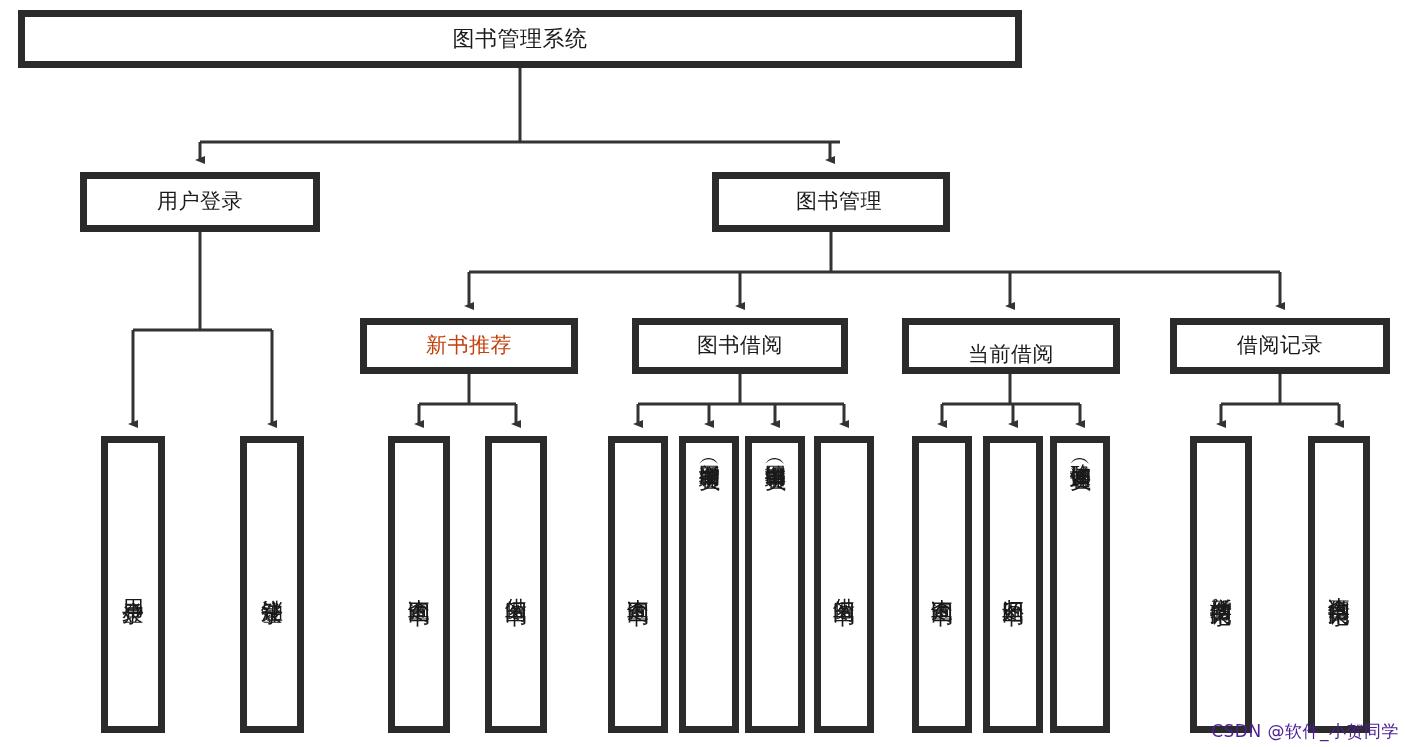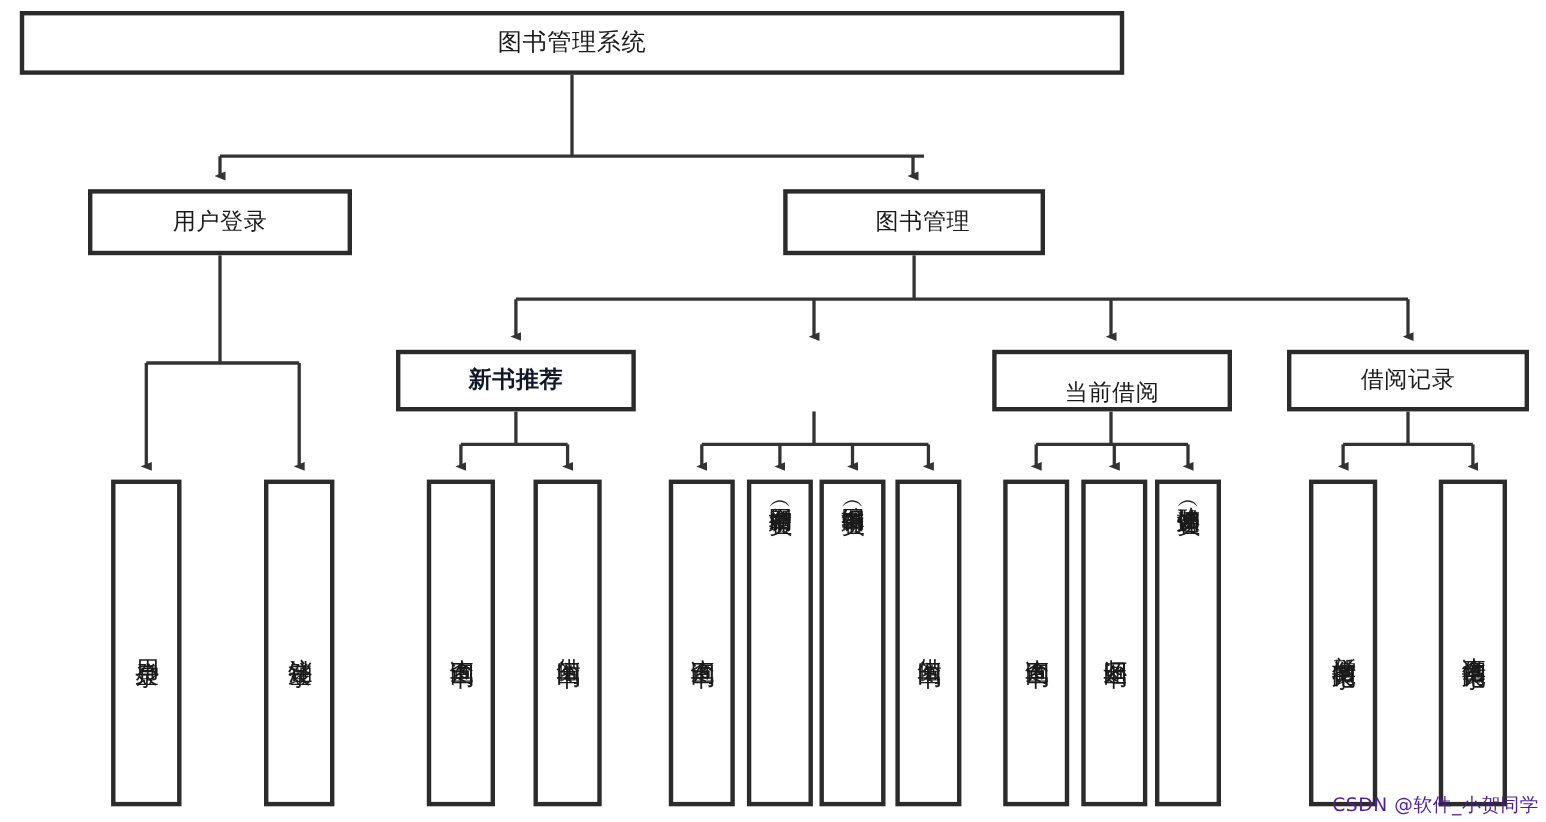--- a/index.html
+++ b/index.html
@@ -24,21 +24,21 @@
     left: 0;
     top: 0;
     width: 1405px;
     height: 747px;
     pointer-events: none;
   }
   .node {
     position: absolute;
     box-sizing: border-box;
     background: #ffffff;
-    border: 4px solid #6d28d9;
+    border: 7px solid #6d28d9;
     display: flex;
     align-items: center;
     justify-content: center;
     overflow: hidden;
   }
   .node .label {
     color: #1a1a1a;
     line-height: 1.12;
     text-align: center;
     white-space: nowrap;
@@ -144,21 +144,24 @@
   </div>
 
   <div class="node horiz" style="left: 80px; top: 172px; width: 240px; height: 60px; border-color: rgb(43, 43, 43); background: rgb(255, 255, 255);">
     <span class="label" style="color: rgb(26, 26, 26);">用户登录</span>
   </div>
   <div class="node horiz" style="left: 712px; top: 172px; width: 238px; height: 60px; border-color: rgb(43, 43, 43); background: rgb(255, 255, 255); padding-left: 16px;">
     <span class="label" style="color: rgb(26, 26, 26);">图书管理</span>
   </div>
 
   <div class="node horiz" style="left: 360px; top: 318px; width: 218px; height: 56px; border-color: rgb(43, 43, 43); background: rgb(255, 255, 255);">
-    <span class="label" style="color: #0f172a; font-weight: bold;">新书推荐</span>
+    <span class="label" style="color: #c2410c;">新书推荐</span>
+  </div>
+  <div class="node horiz" style="left: 632px; top: 318px; width: 216px; height: 56px; border-color: rgb(43, 43, 43); background: rgb(255, 255, 255);">
+    <span class="label" style="color: rgb(26, 26, 26);">图书借阅</span>
   </div>
   <div class="node horiz" style="left: 902px; top: 318px; width: 218px; height: 56px; border-color: rgb(43, 43, 43); background: rgb(255, 255, 255); align-items: flex-end;">
     <span class="label" style="color: rgb(26, 26, 26);">当前借阅</span>
   </div>
   <div class="node horiz" style="left: 1170px; top: 318px; width: 220px; height: 56px; border-color: rgb(43, 43, 43); background: rgb(255, 255, 255);">
     <span class="label" style="color: rgb(26, 26, 26);">借阅记录</span>
   </div>
 
   <div class="node leaf centered" style="left: 101px; top: 436px; width: 64px; height: 297px; border-color: rgb(43, 43, 43); background: rgb(255, 255, 255);">
     <span class="label" style="color: rgb(26, 26, 26);">用户登录</span>

